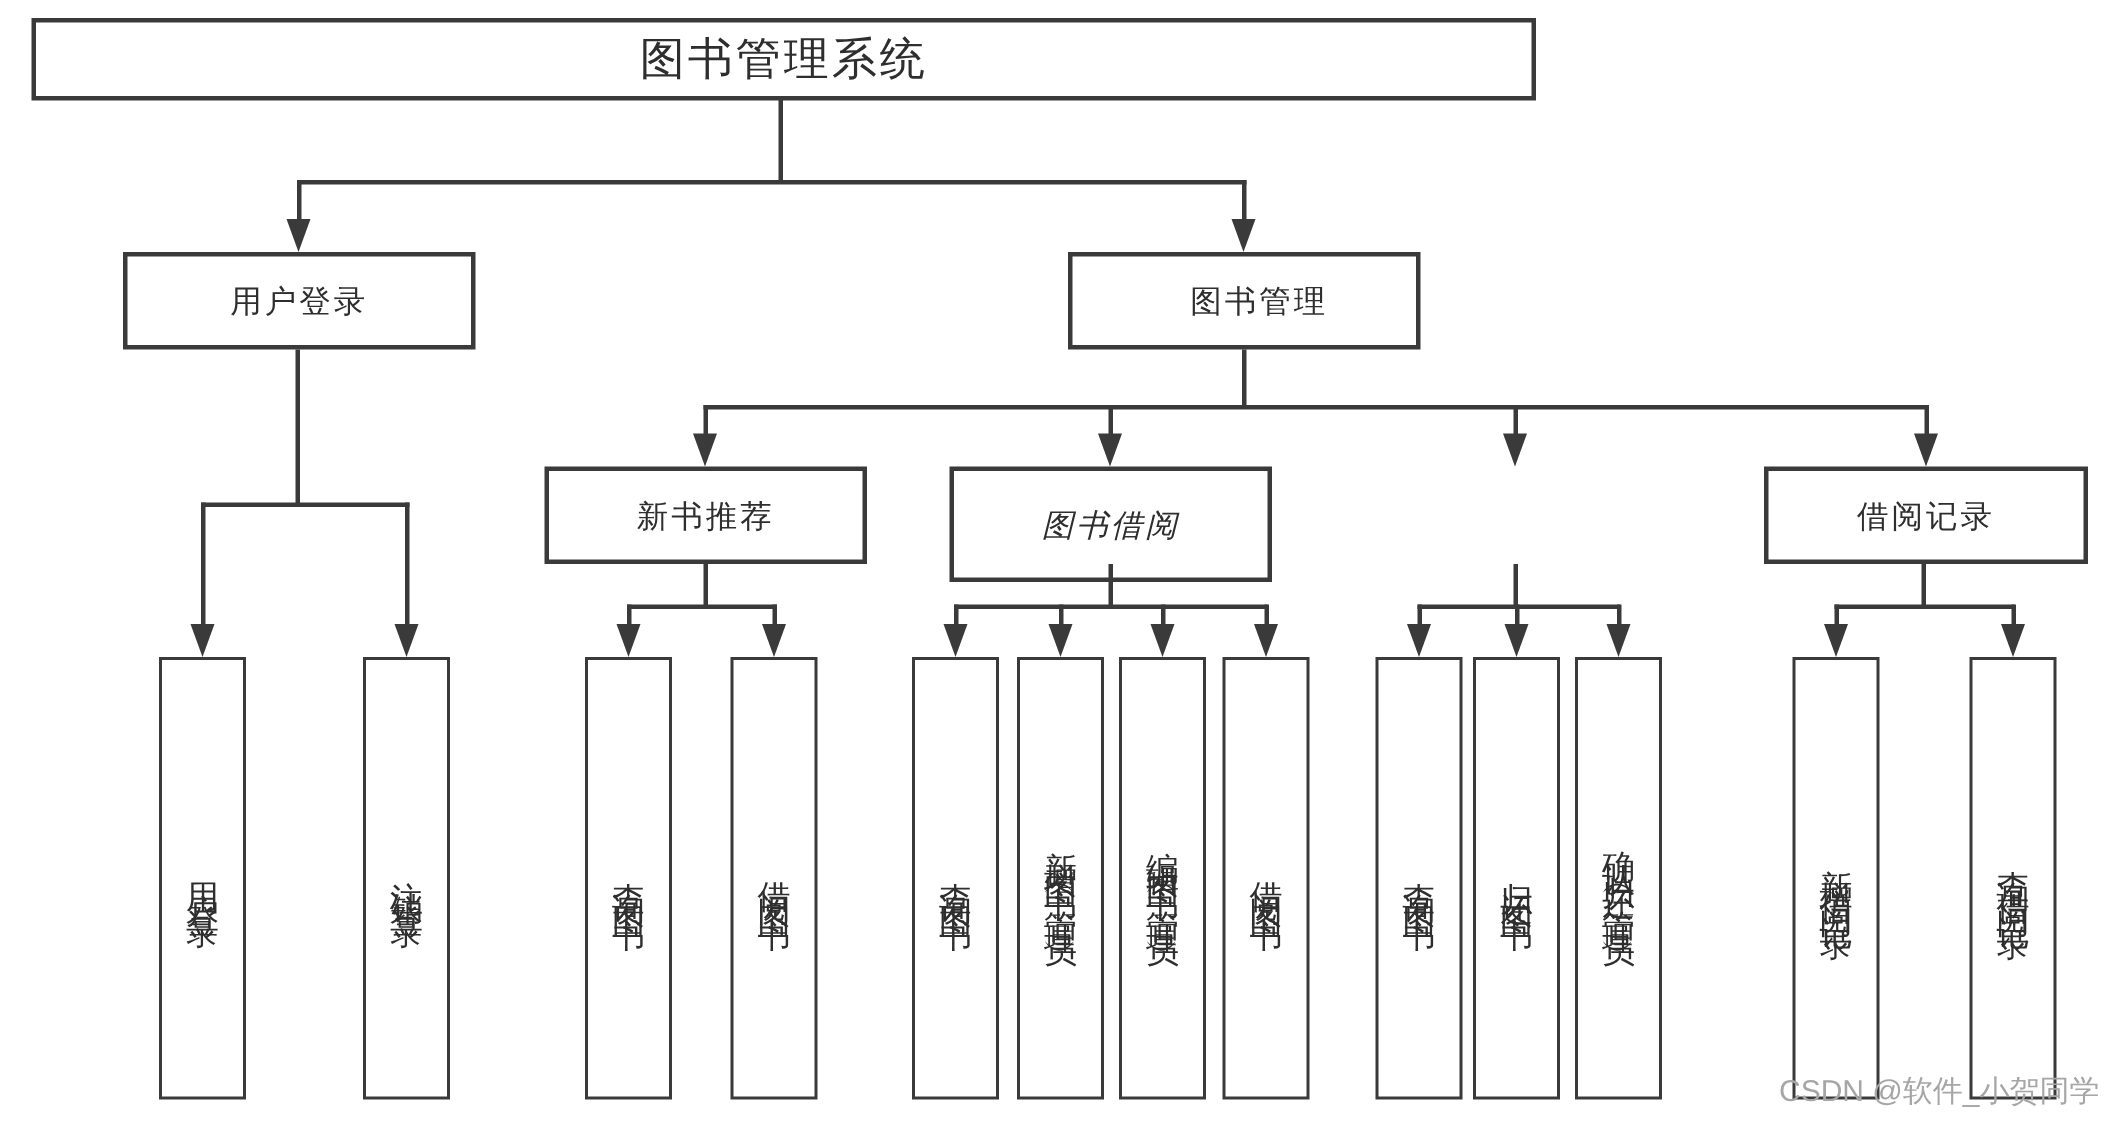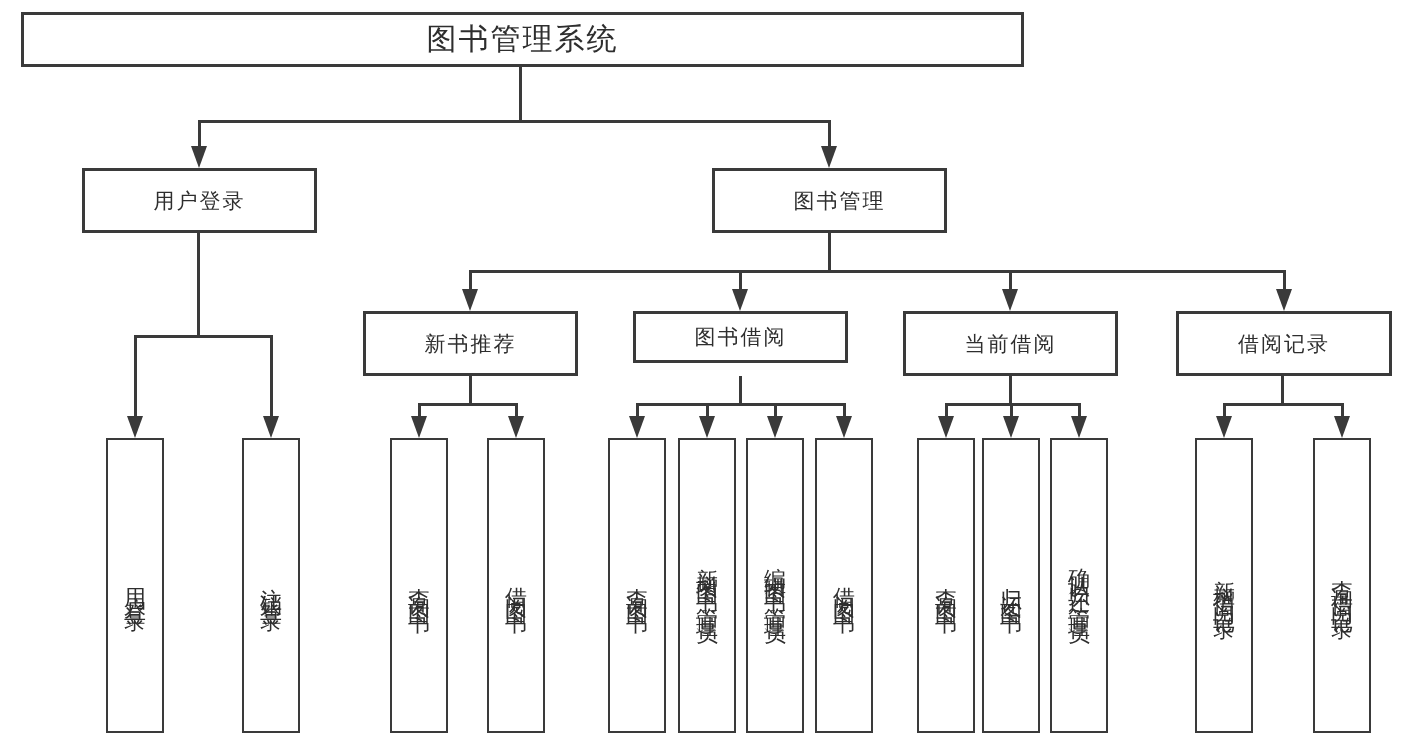--- a/index.html
+++ b/index.html
@@ -97,25 +97,22 @@
   <div class="vl" style="left:739px; top:270px; height:21px;"></div>
   <div class="ar" style="left:732px; top:289px;"></div>
   <div class="vl" style="left:1009px; top:270px; height:21px;"></div>
   <div class="ar" style="left:1002px; top:289px;"></div>
   <div class="vl" style="left:1283px; top:270px; height:21px;"></div>
   <div class="ar" style="left:1276px; top:289px;"></div>
 
   <div class="node" style="left:363px; top:311px; width:215px; height:65px;text-align:right;">
     <span class="h-label">新书推荐</span>
   </div>
-  <div class="node" style="left:633px; top:311px; width:215px; height:52px;">
+  <div class="node" style="left:633px; top:311px; width:215px; height:77px;font-style:italic;">
     <span class="h-label">图书借阅</span>
-  </div>
-  <div class="node" style="left:903px; top:311px; width:215px; height:65px;">
-    <span class="h-label">当前借阅</span>
   </div>
   <div class="node" style="left:1176px; top:311px; width:216px; height:65px;">
     <span class="h-label">借阅记录</span>
   </div>
 
   <div class="vl" style="left:469px; top:376px; height:29px;"></div>
   <div class="hl" style="left:418px; top:403px; width:100px;"></div>
   <div class="vl" style="left:418px; top:403px; height:15px;"></div>
   <div class="ar" style="left:411px; top:416px;"></div>
   <div class="vl" style="left:515px; top:403px; height:15px;"></div>
@@ -185,14 +182,15 @@
     <span class="v-label">确认归还（管理员）</span>
   </div>
 
   <div class="node leaf" style="left:1195px; top:438px; width:58px; height:295px;">
     <span class="v-label">新增借阅记录</span>
   </div>
   <div class="node leaf" style="left:1313px; top:438px; width:58px; height:295px;">
     <span class="v-label">查询借阅记录</span>
   </div>
 
+  <div class="watermark">CSDN @软件_小贺同学</div>
 
 </div>
 
 </body></html>

